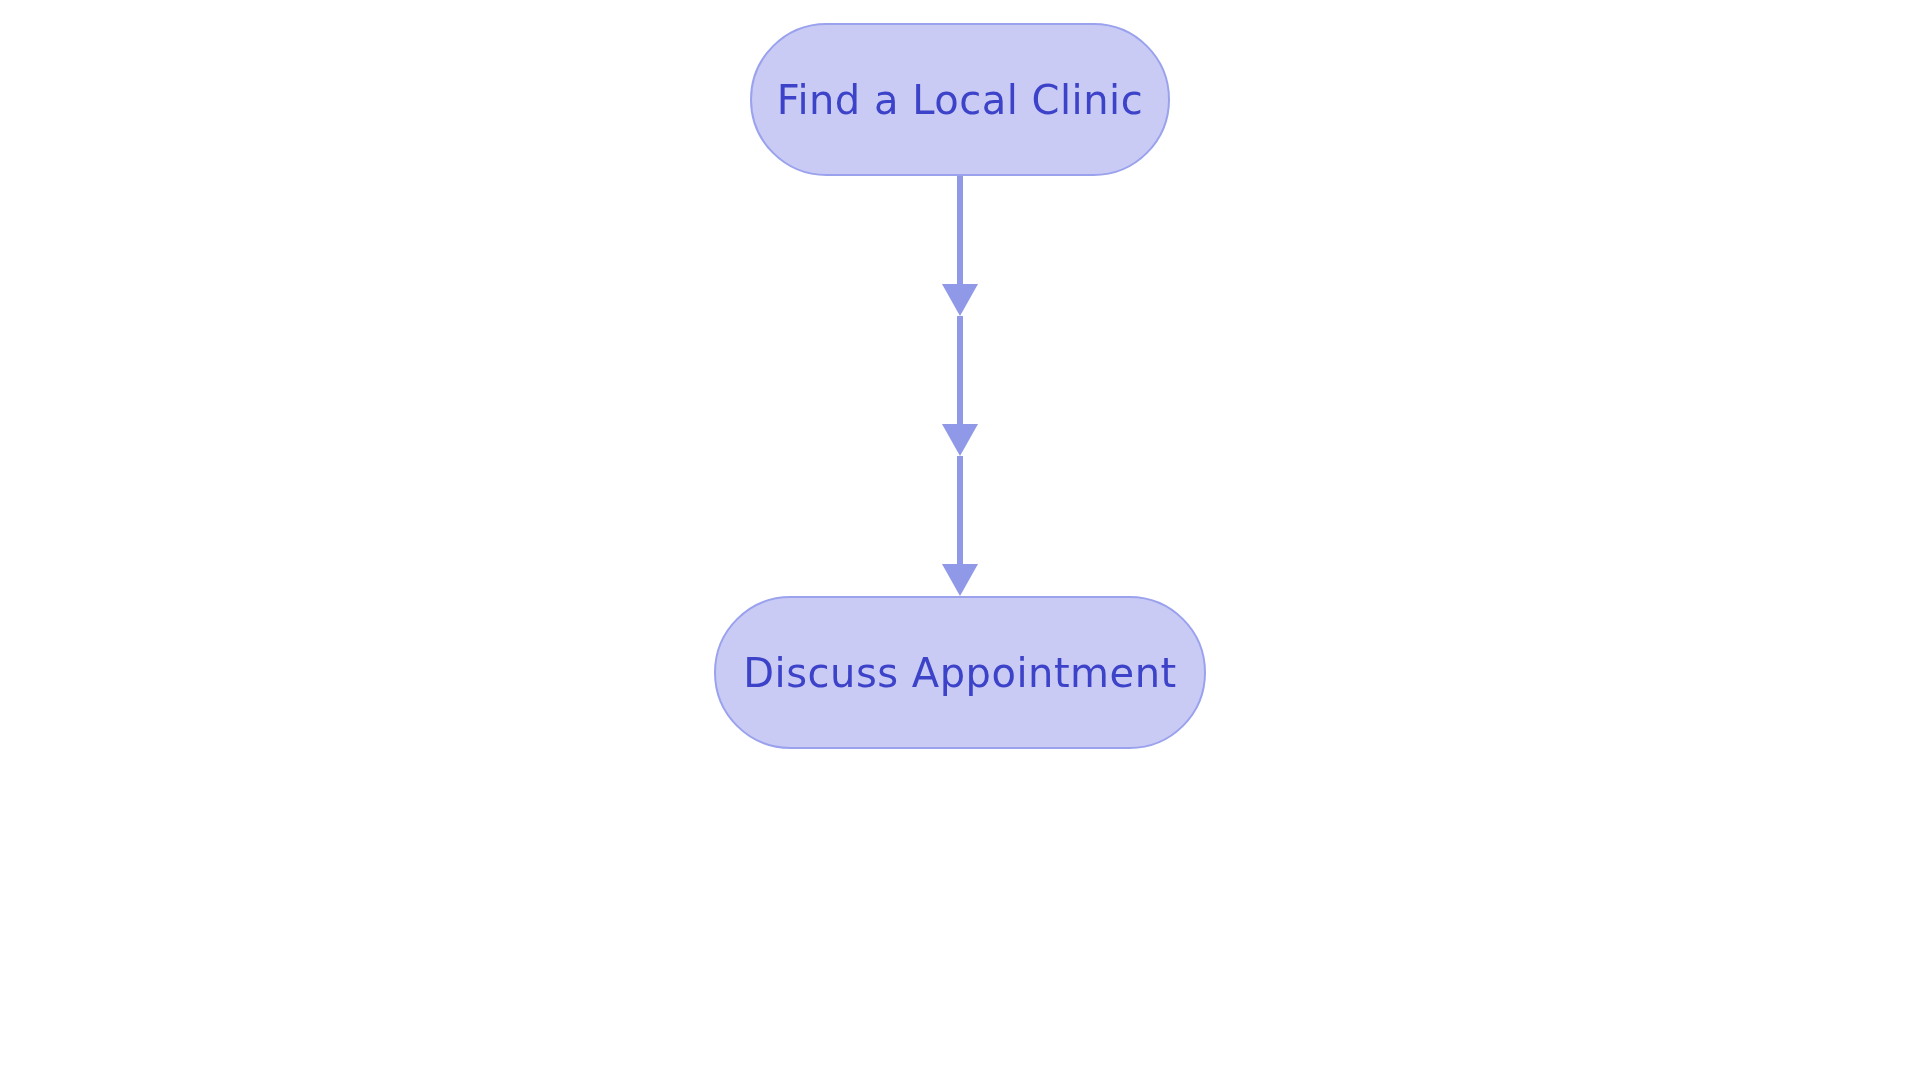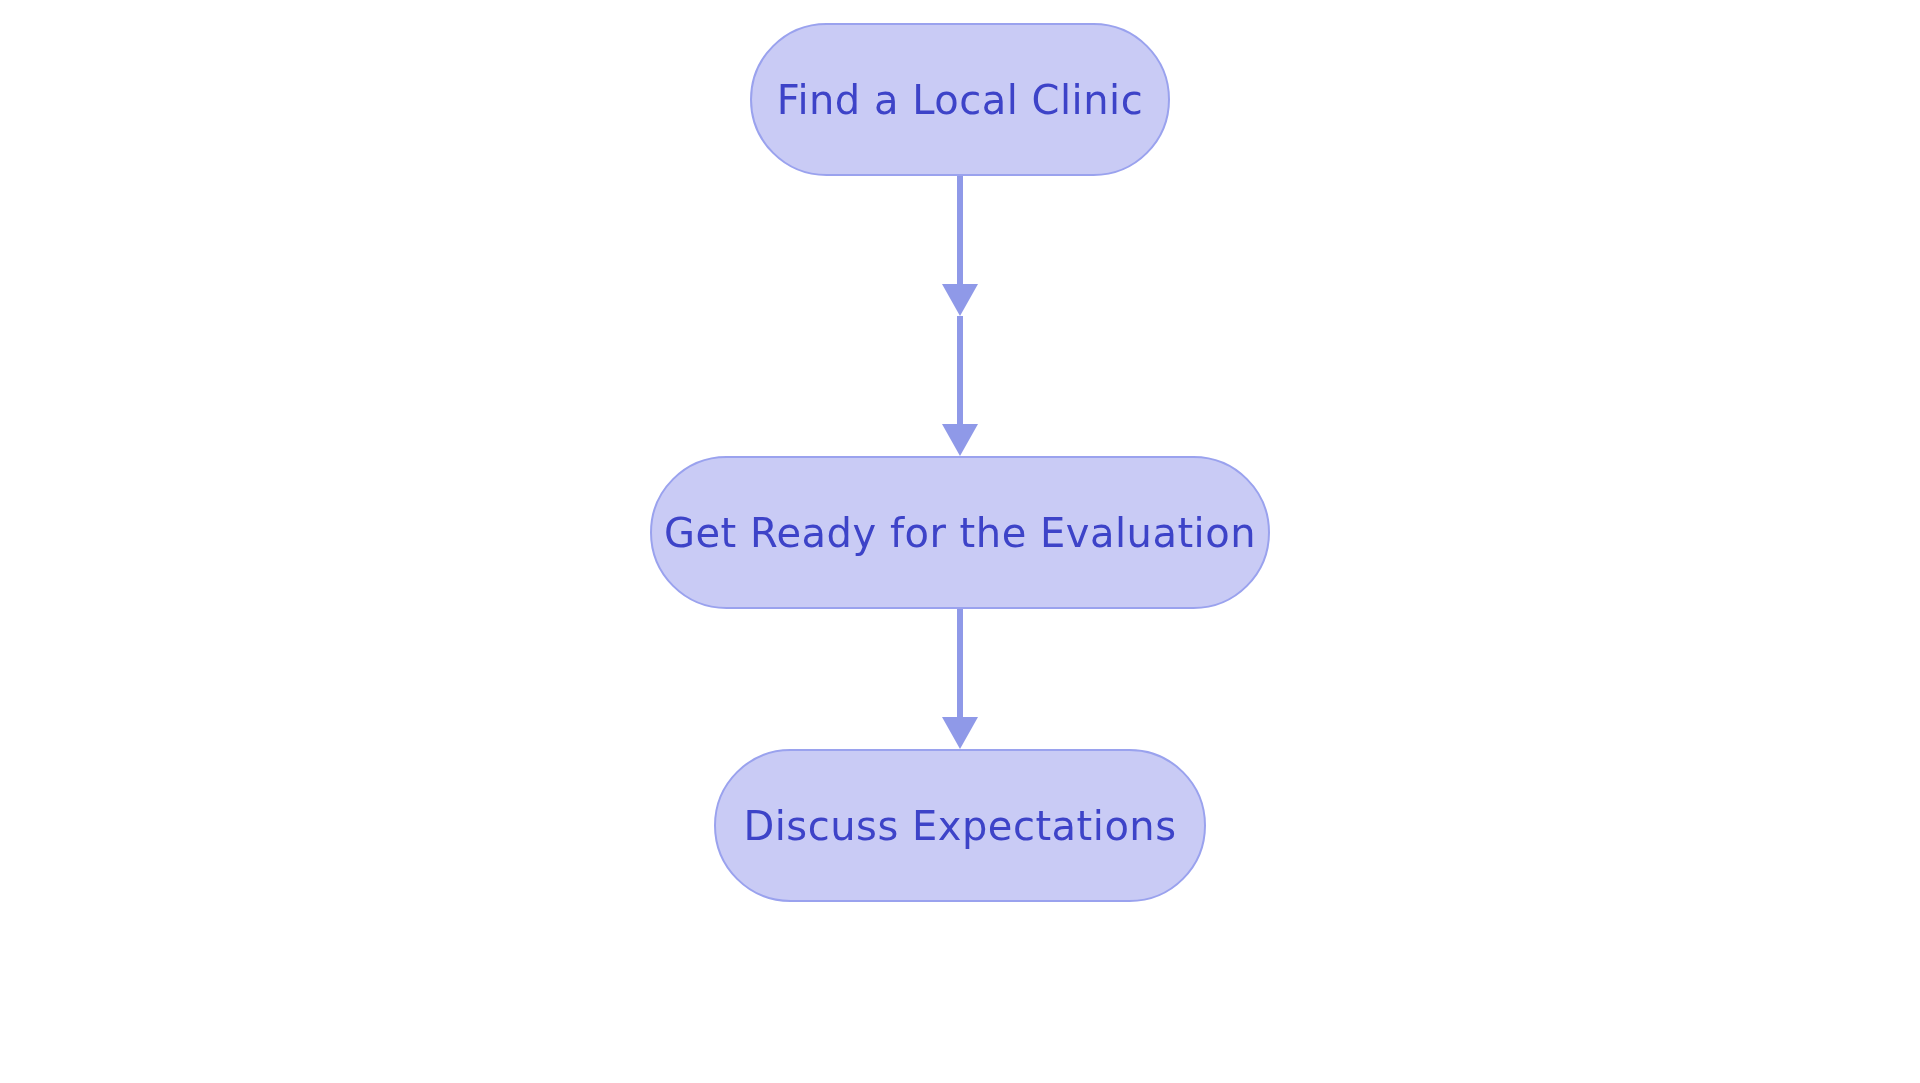--- a/index.html
+++ b/index.html
@@ -80,27 +80,24 @@
       <div class="line"></div>
       <div class="head"></div>
     </div>
 
 
     <div class="connector">
       <div class="line"></div>
       <div class="head"></div>
     </div>
 
-    <div class="node node-3">
-      <span class="label">Get Ready for the Evaluation</span>
-    </div>
 
     <div class="connector">
       <div class="line"></div>
       <div class="head"></div>
     </div>
 
     <div class="node node-4">
-      <span class="label">Discuss Expectations</span>
+      <span class="label">Discuss Appointment</span>
     </div>
 
   </div>
 </div>
 
 </body></html>

